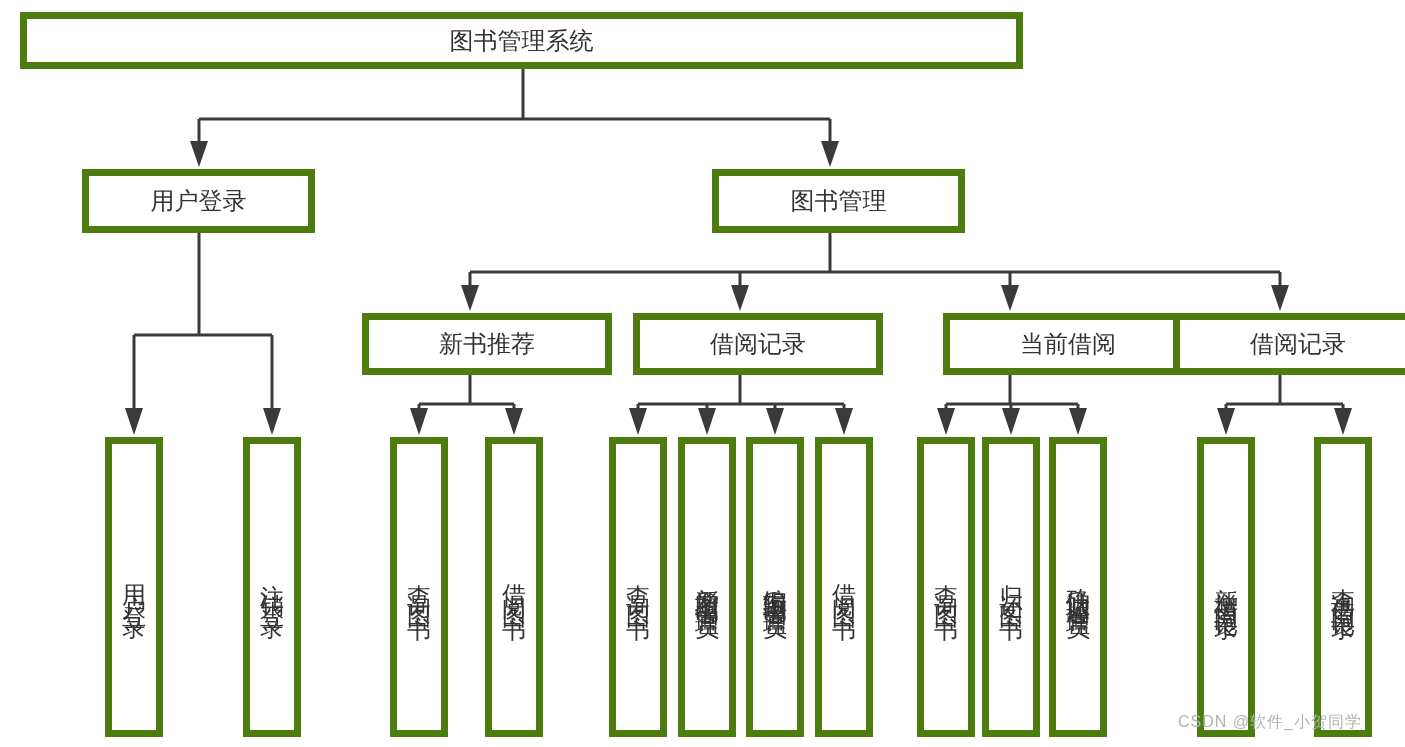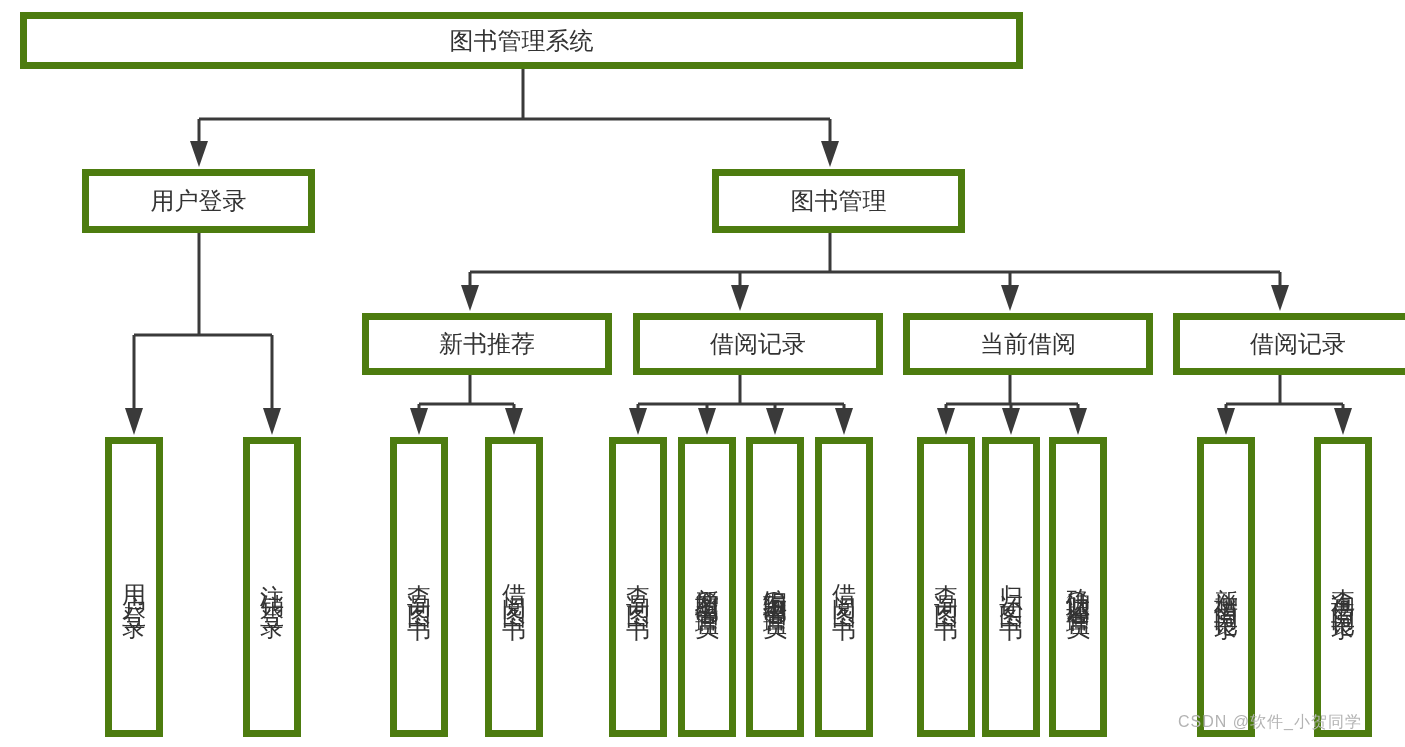--- a/index.html
+++ b/index.html
@@ -39,21 +39,21 @@
   }
   
   .root   { left: 20px;   top: 12px;  width: 1003px; height: 57px; }
   
   .l2-a   { left: 82px;   top: 169px; width: 233px;  height: 64px; }
   .l2-b   { left: 712px;  top: 169px; width: 253px;  height: 64px; }
   
   .l3     { top: 313px; height: 62px; width: 250px; }
   .l3-a   { left: 362px; }
   .l3-b   { left: 633px; }
-  .l3-c   { left: 903px; }
+  .l3-c   { left: 943px; }
   .l3-d   { left: 1173px; }
   
   .leaf {
     top: 437px;
     height: 300px;
     width: 58px;
     writing-mode: vertical-rl;
     text-orientation: mixed;
     font-size: 24px;
   }

